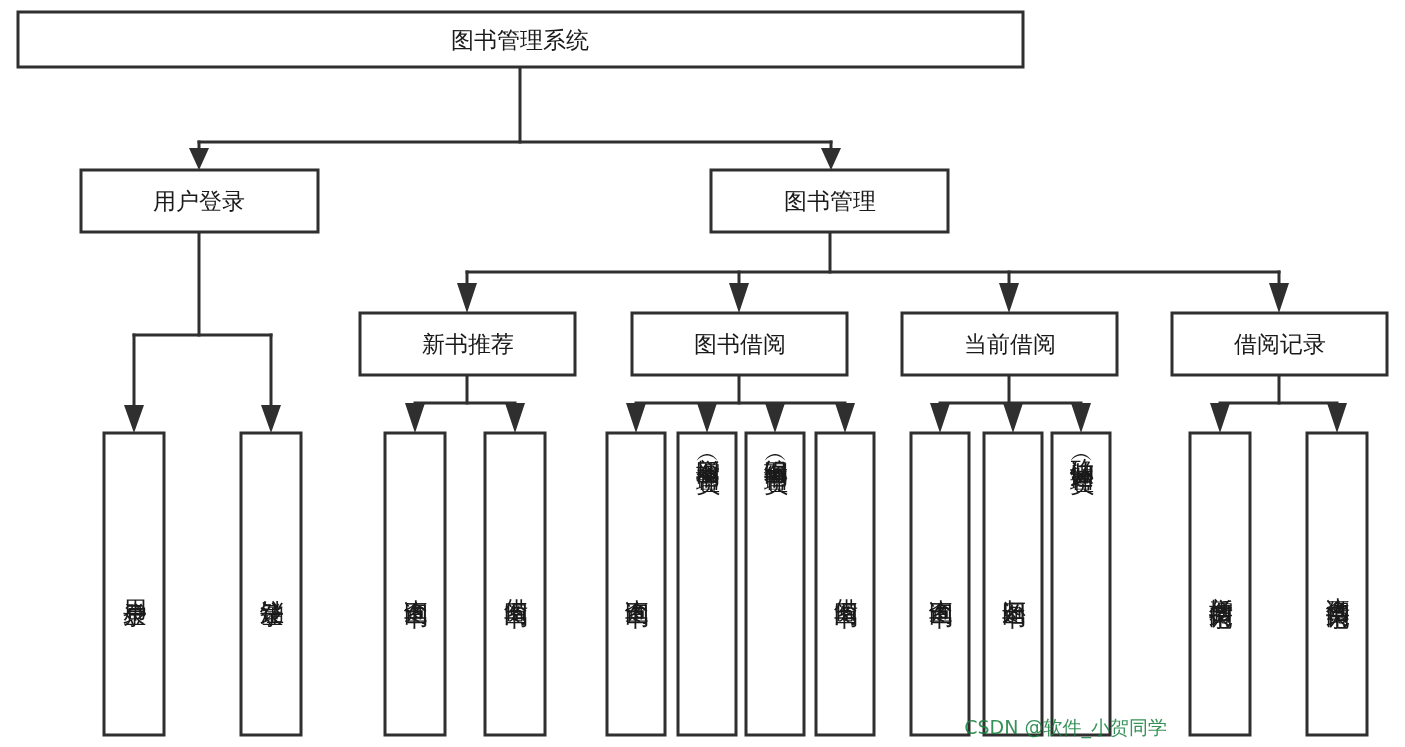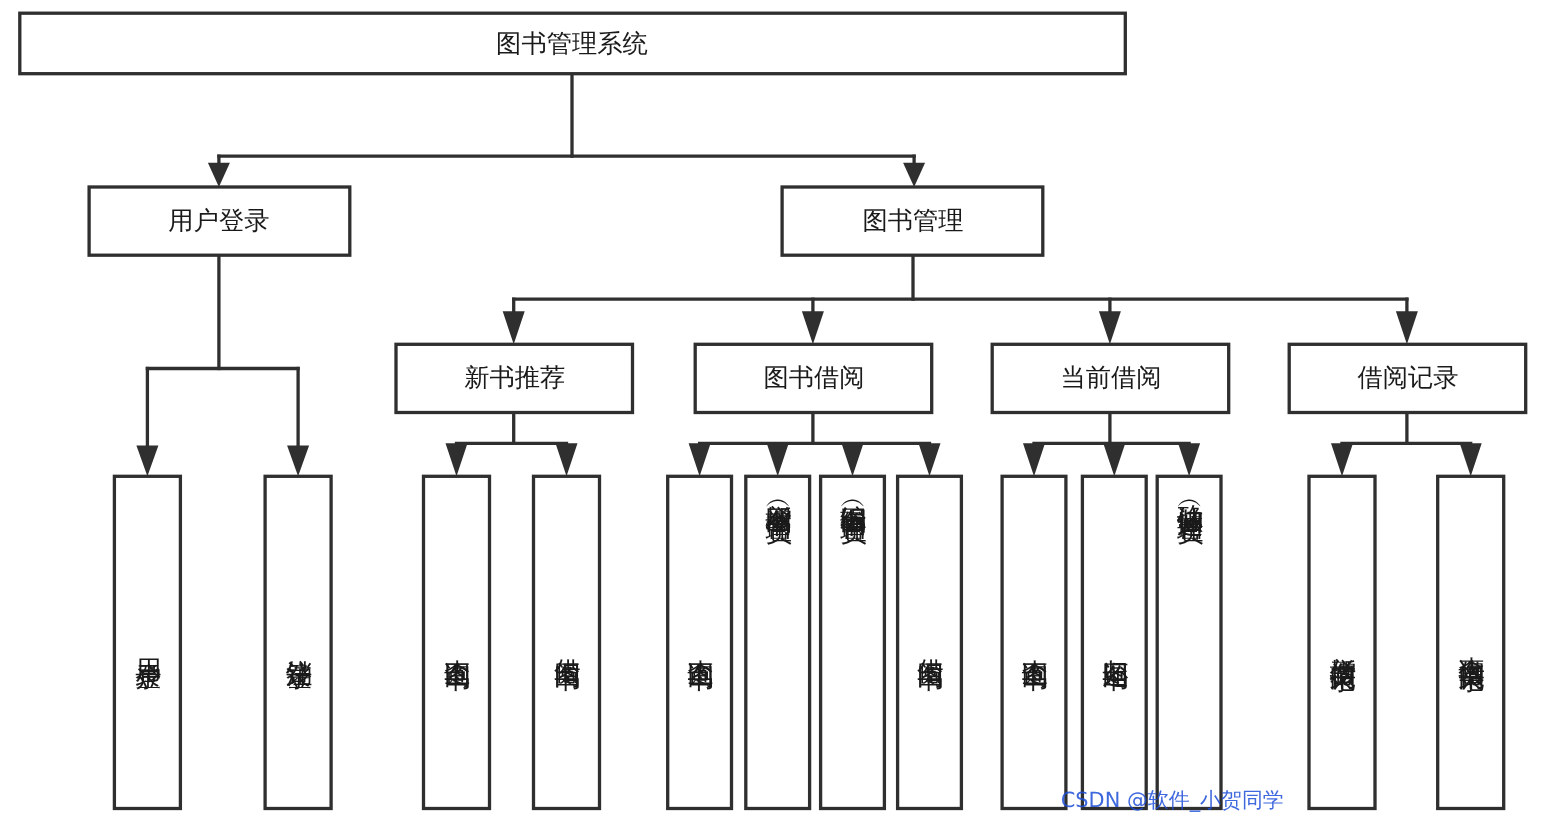--- a/index.html
+++ b/index.html
@@ -64,21 +64,21 @@
     letter-spacing: 2px;
     color: #1a1a1a;
     white-space: nowrap;
   }
   #watermark {
     position: absolute;
     right: 8px;
     bottom: 6px;
     font-family: "DejaVu Sans", "Liberation Sans", sans-serif;
     font-size: 19px;
-    color: #1d4ed8;
+    color: #15803d;
     opacity: 0.85;
     white-space: nowrap;
   }
 </style>
 </head>
 <body>
 
 <div id="diagram-root">
 
   <svg id="flowchart" viewBox="0 0 1405 747">

